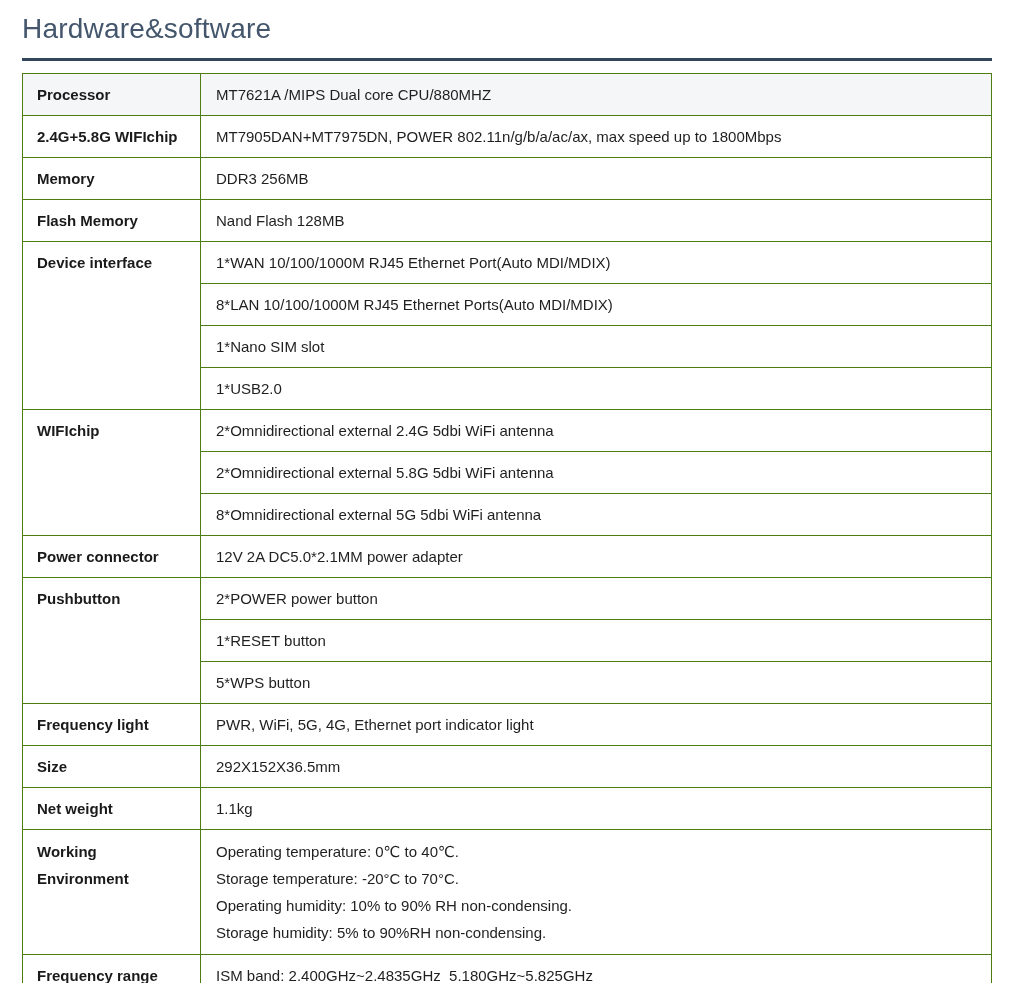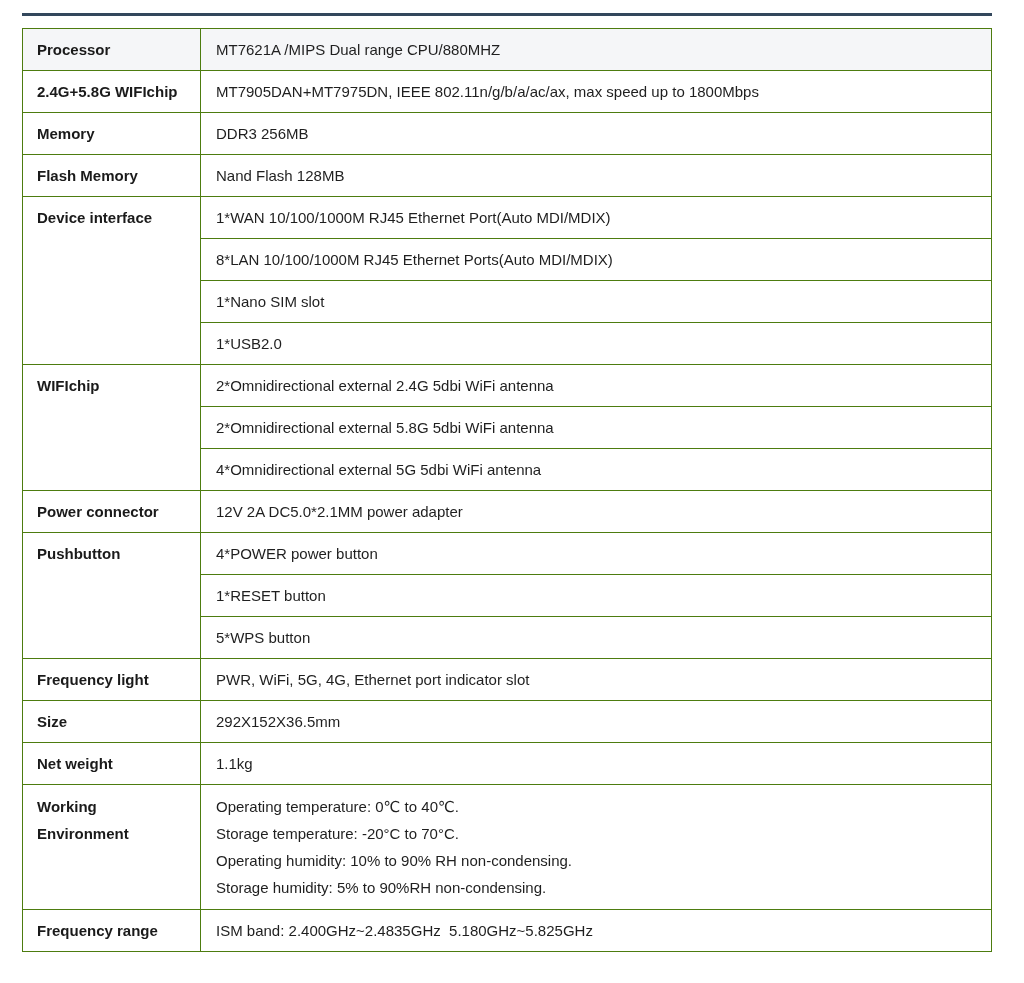--- a/index.html
+++ b/index.html
@@ -65,30 +65,31 @@
   }
   .spec-table th.multiline-label {
     padding-top: 8px;
     line-height: 27px;
   }
 </style>
 </head>
 <body>
 
 <div class="page">
+  <h1 class="page-title">Hardware&amp;software</h1>
   <div class="title-rule"></div>
   <table class="spec-table">
     <tbody>
         <tr class="shaded">
           <th rowspan="1">Processor</th>
-          <td>MT7621A /MIPS Dual range CPU/880MHZ</td>
+          <td>MT7621A /MIPS Dual core CPU/880MHZ</td>
         </tr>
         <tr>
           <th rowspan="1">2.4G+5.8G WIFIchip</th>
-          <td>MT7905DAN+MT7975DN, IEEE 802.11n/g/b/a/ac/ax, max speed up to 1800Mbps</td>
+          <td>MT7905DAN+MT7975DN, POWER 802.11n/g/b/a/ac/ax, max speed up to 1800Mbps</td>
         </tr>
         <tr>
           <th rowspan="1">Memory</th>
           <td>DDR3 256MB</td>
         </tr>
         <tr>
           <th rowspan="1">Flash Memory</th>
           <td>Nand Flash 128MB</td>
         </tr>
         <tr>
@@ -105,39 +106,39 @@
           <td>1*USB2.0</td>
         </tr>
         <tr>
           <th rowspan="3">WIFIchip</th>
           <td>2*Omnidirectional external 2.4G 5dbi WiFi antenna</td>
         </tr>
         <tr>
           <td>2*Omnidirectional external 5.8G 5dbi WiFi antenna</td>
         </tr>
         <tr>
-          <td>4*Omnidirectional external 5G 5dbi WiFi antenna</td>
+          <td>8*Omnidirectional external 5G 5dbi WiFi antenna</td>
         </tr>
         <tr>
           <th rowspan="1">Power connector</th>
           <td>12V 2A DC5.0*2.1MM power adapter</td>
         </tr>
         <tr>
           <th rowspan="3">Pushbutton</th>
-          <td>4*POWER power button</td>
+          <td>2*POWER power button</td>
         </tr>
         <tr>
           <td>1*RESET button</td>
         </tr>
         <tr>
           <td>5*WPS button</td>
         </tr>
         <tr>
           <th rowspan="1">Frequency light</th>
-          <td>PWR, WiFi, 5G, 4G, Ethernet port indicator slot</td>
+          <td>PWR, WiFi, 5G, 4G, Ethernet port indicator light</td>
         </tr>
         <tr>
           <th rowspan="1">Size</th>
           <td>292X152X36.5mm</td>
         </tr>
         <tr>
           <th rowspan="1">Net weight</th>
           <td>1.1kg</td>
         </tr>
         <tr>

